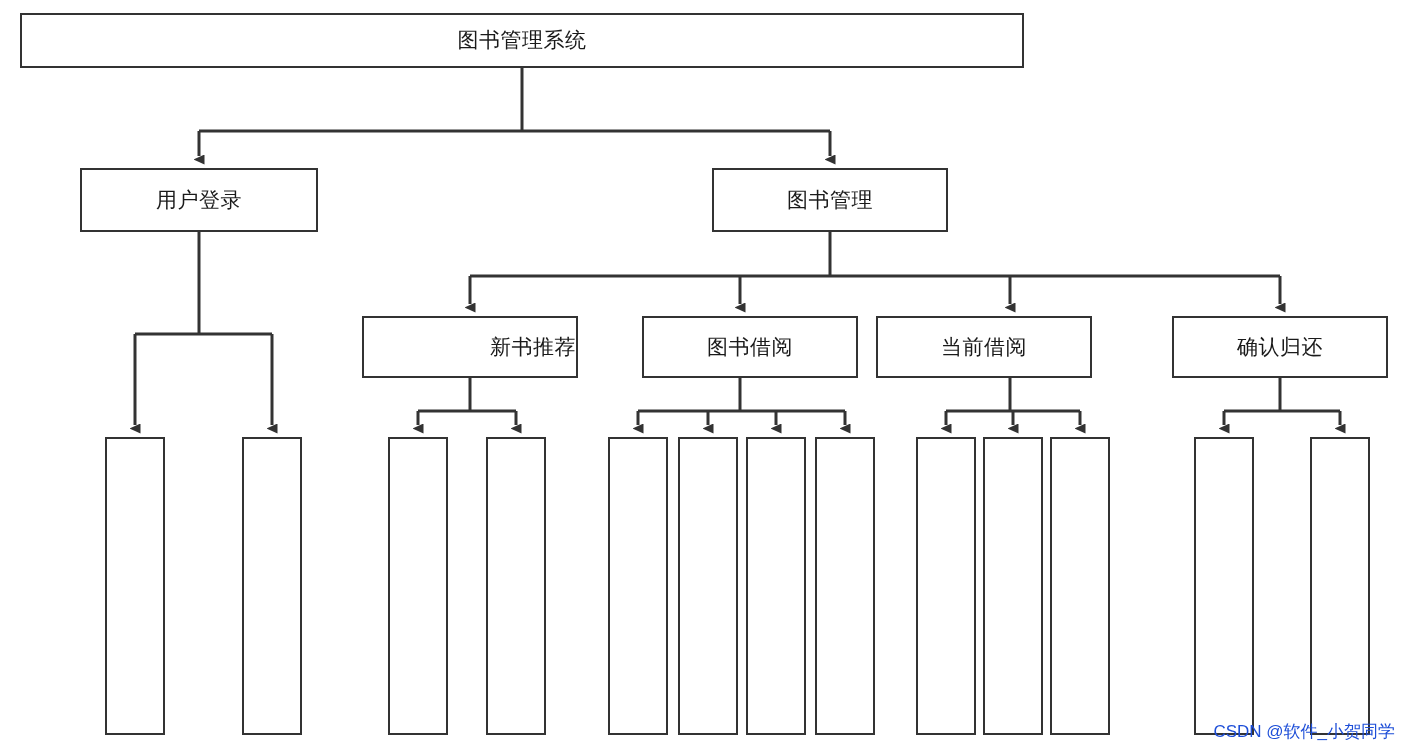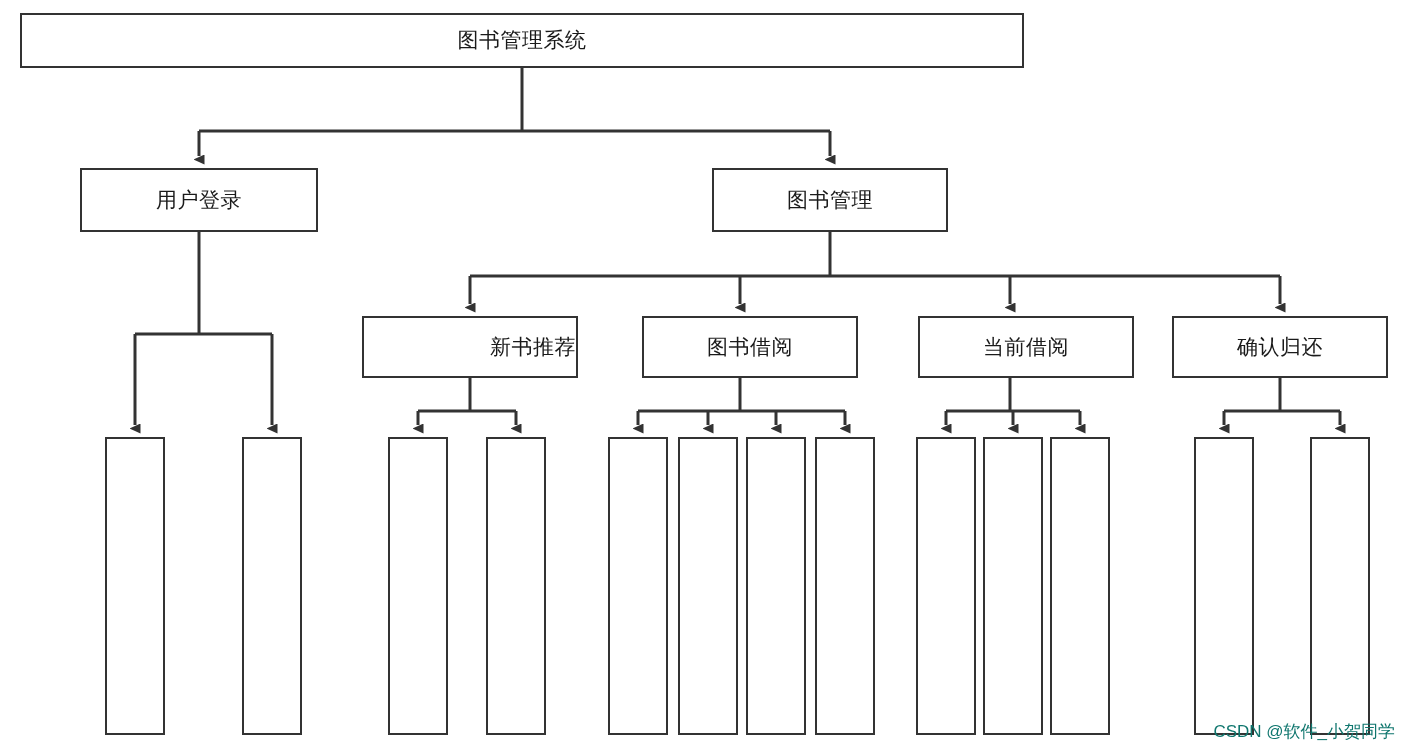--- a/index.html
+++ b/index.html
@@ -57,21 +57,21 @@
     line-height: 1.08;
     letter-spacing: 1px;
     max-height: 100%;
     overflow: hidden;
   }
   #watermark {
     position: absolute;
     right: 10px;
     bottom: 4px;
     font-size: 17px;
-    color: #0f766e;
+    color: #1d4ed8;
     white-space: nowrap;
     user-select: none;
   }
 </style>
 </head>
 <body>
 
 <div id="canvas">
 
   <svg class="edges" viewBox="0 0 1405 747" xmlns="http://www.w3.org/2000/svg">
@@ -137,21 +137,21 @@
   <div class="node horiz" style="left:712px; top:168px; width:236px; height:64px;">
     <span class="label">图书管理</span>
   </div>
 
   <div class="node horiz" style="left:362px; top:316px; width:216px; height:62px;justify-content:flex-end;">
     <span class="label">新书推荐</span>
   </div>
   <div class="node horiz" style="left:632px; top:316px; width:216px; height:62px;margin-left:10px;">
     <span class="label">图书借阅</span>
   </div>
-  <div class="node horiz" style="left:918px; top:316px; width:216px; height:62px;">
+  <div class="node horiz" style="left:876px; top:316px; width:216px; height:62px;">
     <span class="label">当前借阅</span>
   </div>
   <div class="node horiz" style="left:1172px; top:316px; width:216px; height:62px;">
     <span class="label">确认归还</span>
   </div>
 
   <div class="node vert" style="left:105px; top:437px; width:60px; height:298px;">
     <span class="label">用户登录</span>
   </div>
   <div class="node vert" style="left:242px; top:437px; width:60px; height:298px;">

